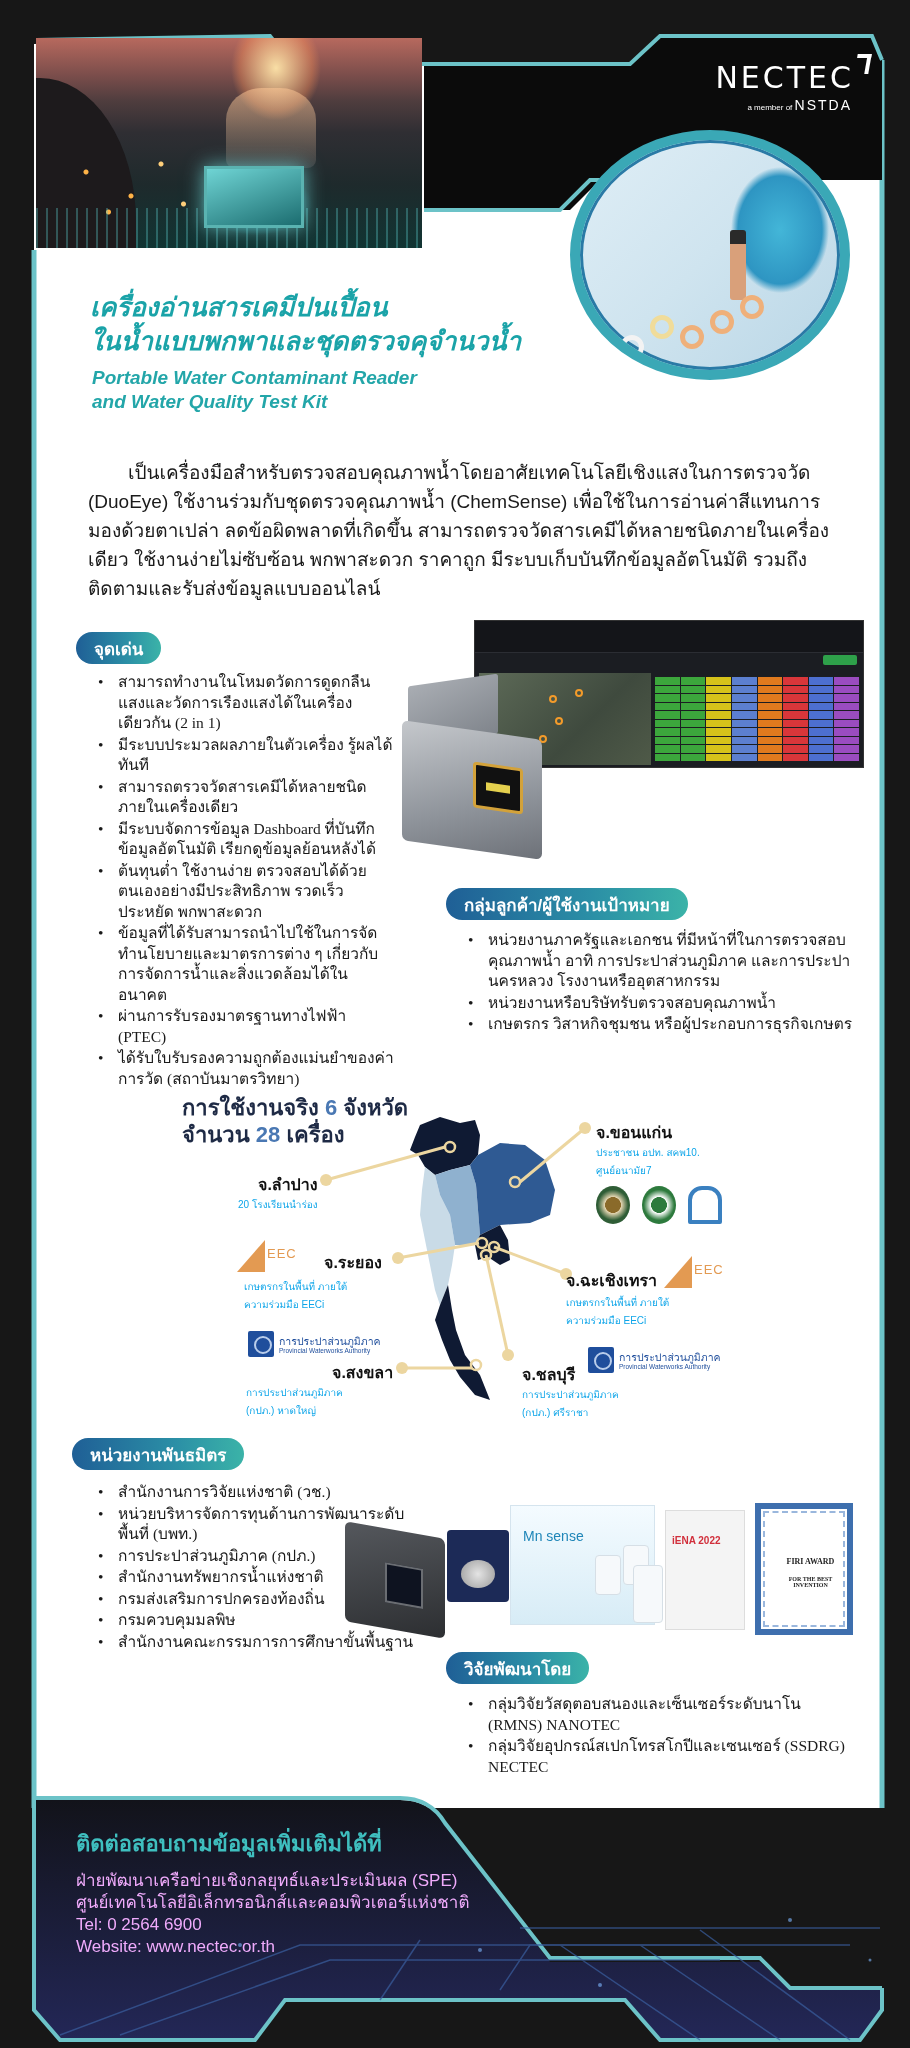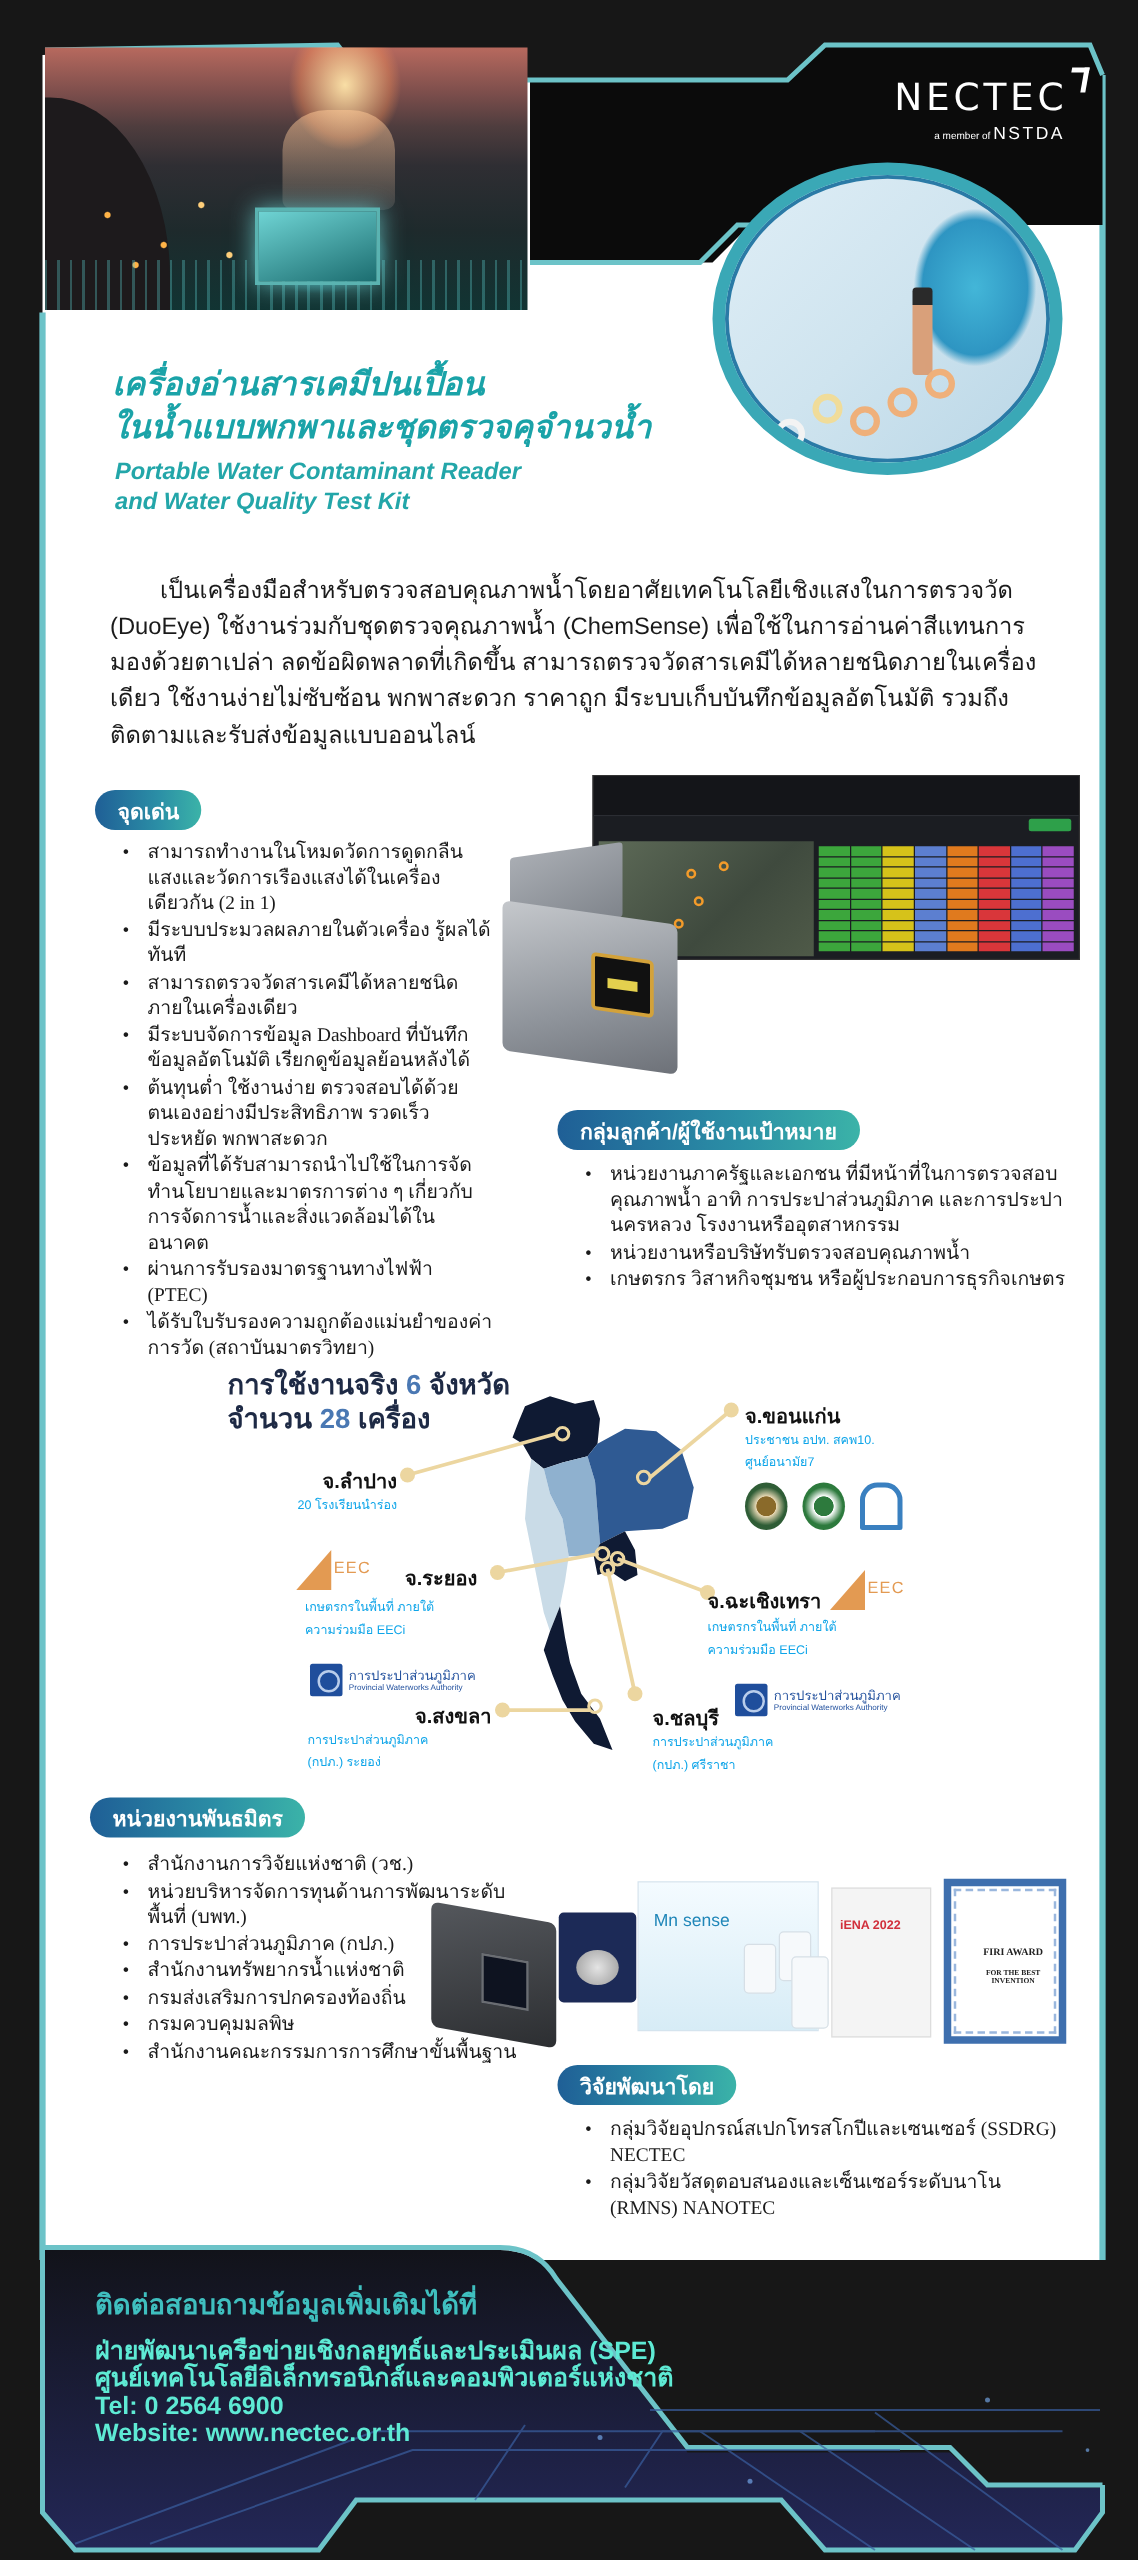--- a/index.html
+++ b/index.html
@@ -142,21 +142,21 @@
   .kit .mn { position: absolute; left: 12px; top: 22px; font-size: 14px; color: #1f86b8; }
   .kit2 { position: absolute; left: 240px; top: 20px; width: 80px; height: 110px; }
   .kit2 .bottle { position: absolute; background: #f6f9fb; border: 1px solid #d6dfe6; border-radius: 4px; }
   .cert { position: absolute; left: 320px; top: 15px; width: 80px; height: 120px; background: #f4f4f4; border: 1px solid #ddd; }
   .cert .iena { position: absolute; left: 6px; top: 24px; font-size: 10px; color: #d12f3b; font-weight: 700; }
   .award { position: absolute; left: 410px; top: 8px; width: 98px; height: 132px; background: #fff; border: 6px solid #3e6fae; outline: 2px dashed #9ab7dd; outline-offset: -10px; }
   .award .t { position: absolute; left: 0; right: 0; top: 48px; text-align: center; font-size: 8px; font-weight: 700; color: #222; font-family: "Liberation Serif", serif; padding-left: 13px; }
 
   
   .footer-title { position: absolute; left: 76px; top: 1826px; font-size: 22px; font-weight: 700; color: #3fbfbf; }
-  .footer-lines { position: absolute; left: 76px; top: 1870px; color: #5eead4; font-size: 20px; line-height: 22px; font-weight: bold; }
+  .footer-lines { position: absolute; left: 76px; top: 1870px; color: #f0abfc; font-size: 17px; line-height: 22px; }
 </style>
 </head>
 <body>
 
 <div class="page">
 
   <svg class="card-bg" style="position:absolute;left:0;top:0;width:910px;height:2048px" viewBox="0 0 910 2048">
     <defs>
       <linearGradient id="footg" x1="0" y1="0" x2="0" y2="1">
         <stop offset="0" stop-color="#12131a"></stop>
@@ -446,21 +446,21 @@
   <div class="pwa" style="left:248px;top:1330px">
     <div class="sq"></div>
     <div>
       <div class="t1">การประปาส่วนภูมิภาค</div>
       <div class="t2">Provincial Waterworks Authority</div>
     </div>
   </div>
   <div class="prov-name" style="left:332px;top:1360px">จ.สงขลา</div>
   <div class="prov-note" style="left:246px;top:1384px">
     <div>การประปาส่วนภูมิภาค</div>
-    <div>(กปภ.) ระยอง่</div>
+    <div>(กปภ.) หาดใหญ่</div>
   </div>
 
   <div class="prov-name" style="left:522px;top:1362px">จ.ชลบุรี</div>
   <div class="pwa" style="left:588px;top:1346px">
     <div class="sq"></div>
     <div>
       <div class="t1">การประปาส่วนภูมิภาค</div>
       <div class="t2">Provincial Waterworks Authority</div>
     </div>
   </div>
@@ -497,22 +497,22 @@
     <div class="award">
       <div class="t">
         <div>FIRI AWARD</div>
         <div style="font-size:6px;margin-top:10px">FOR THE BEST INVENTION</div>
       </div>
     </div>
   </div>
 
   <div class="pill" style="left:446px;top:1652px">วิจัยพัฒนาโดย</div>
   <ul class="bullets" style="left:466px;top:1694px;width:380px">
+    <li>กลุ่มวิจัยวัสดุตอบสนองและเซ็นเซอร์ระดับนาโน (RMNS) NANOTEC</li>
     <li>กลุ่มวิจัยอุปกรณ์สเปกโทรสโกปีและเซนเซอร์ (SSDRG) NECTEC</li>
-    <li>กลุ่มวิจัยวัสดุตอบสนองและเซ็นเซอร์ระดับนาโน (RMNS) NANOTEC</li>
   </ul>
 
   <div class="footer-title">ติดต่อสอบถามข้อมูลเพิ่มเติมได้ที่</div>
   <div class="footer-lines">
     <div>ฝ่ายพัฒนาเครือข่ายเชิงกลยุทธ์และประเมินผล (SPE)</div>
     <div>ศูนย์เทคโนโลยีอิเล็กทรอนิกส์และคอมพิวเตอร์แห่งชาติ</div>
     <div>Tel: 0 2564 6900</div>
     <div>Website: www.nectec.or.th</div>
   </div>
 

